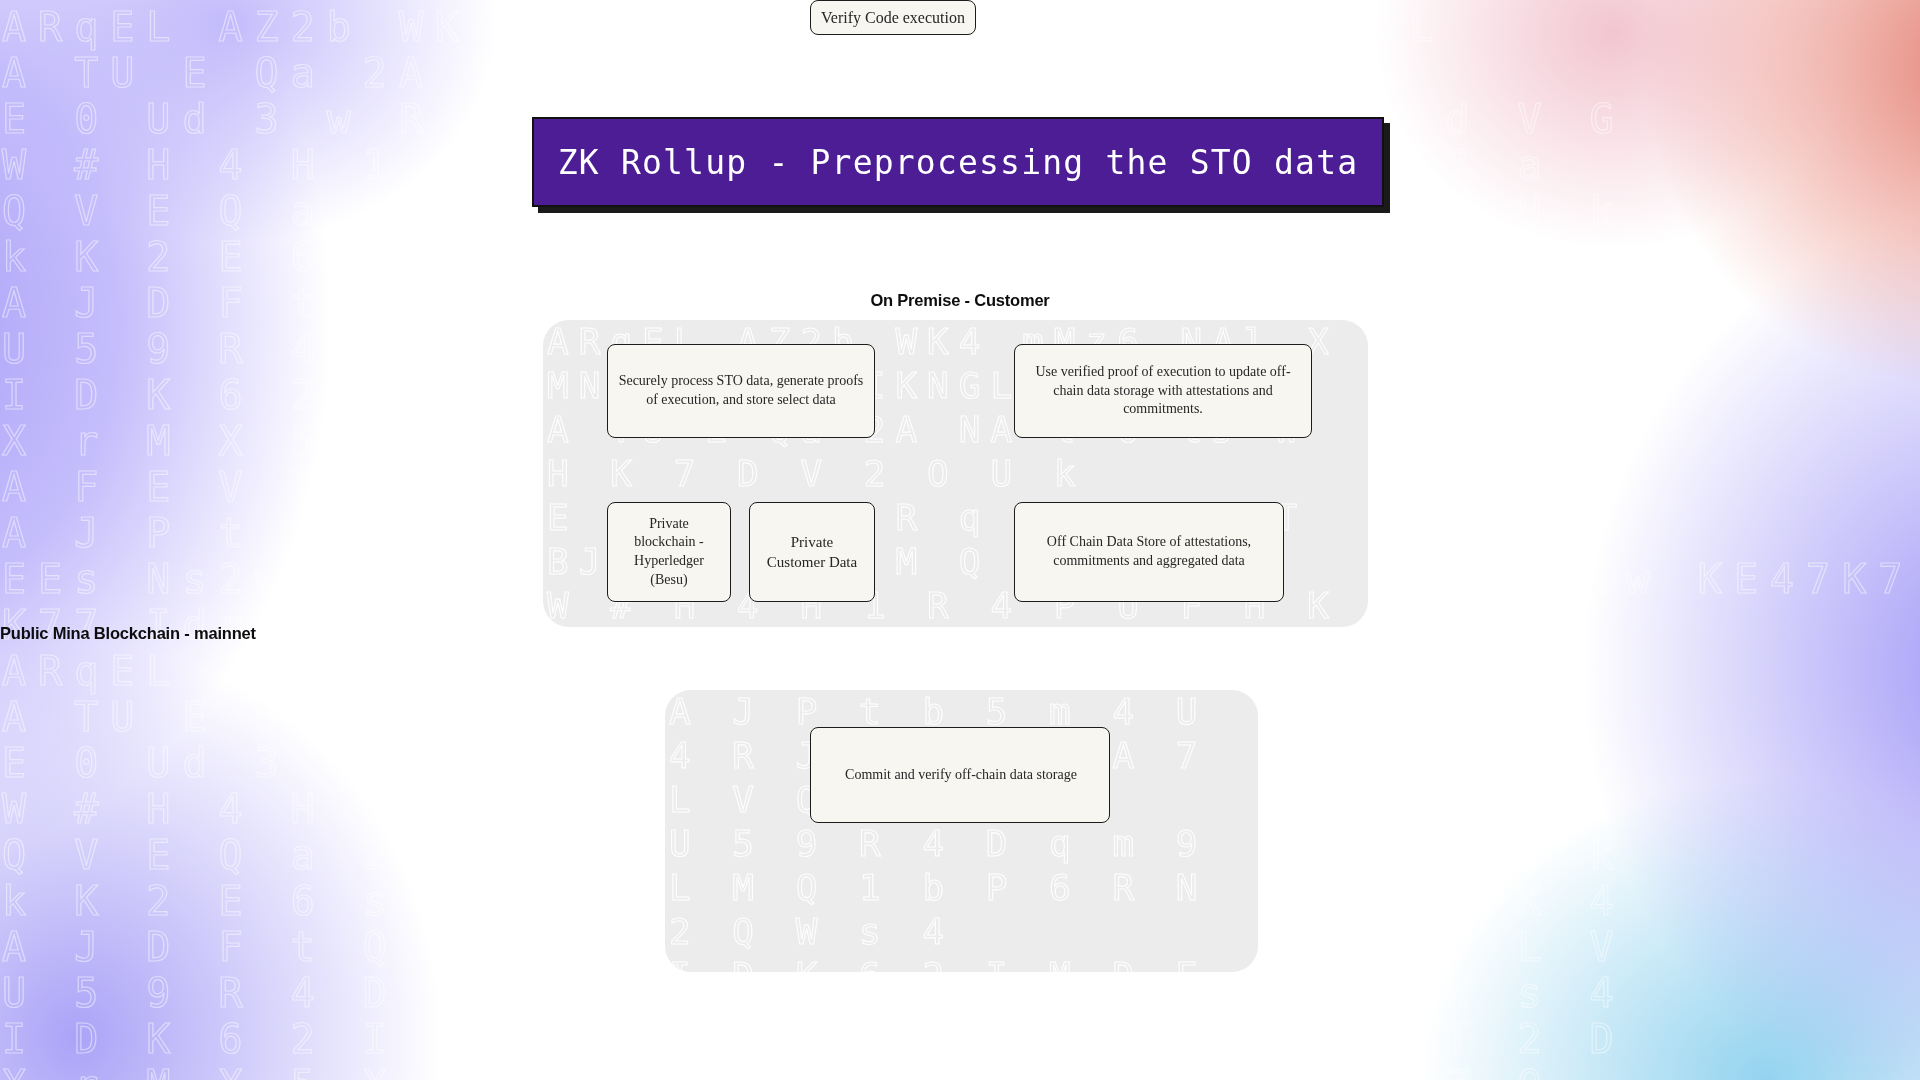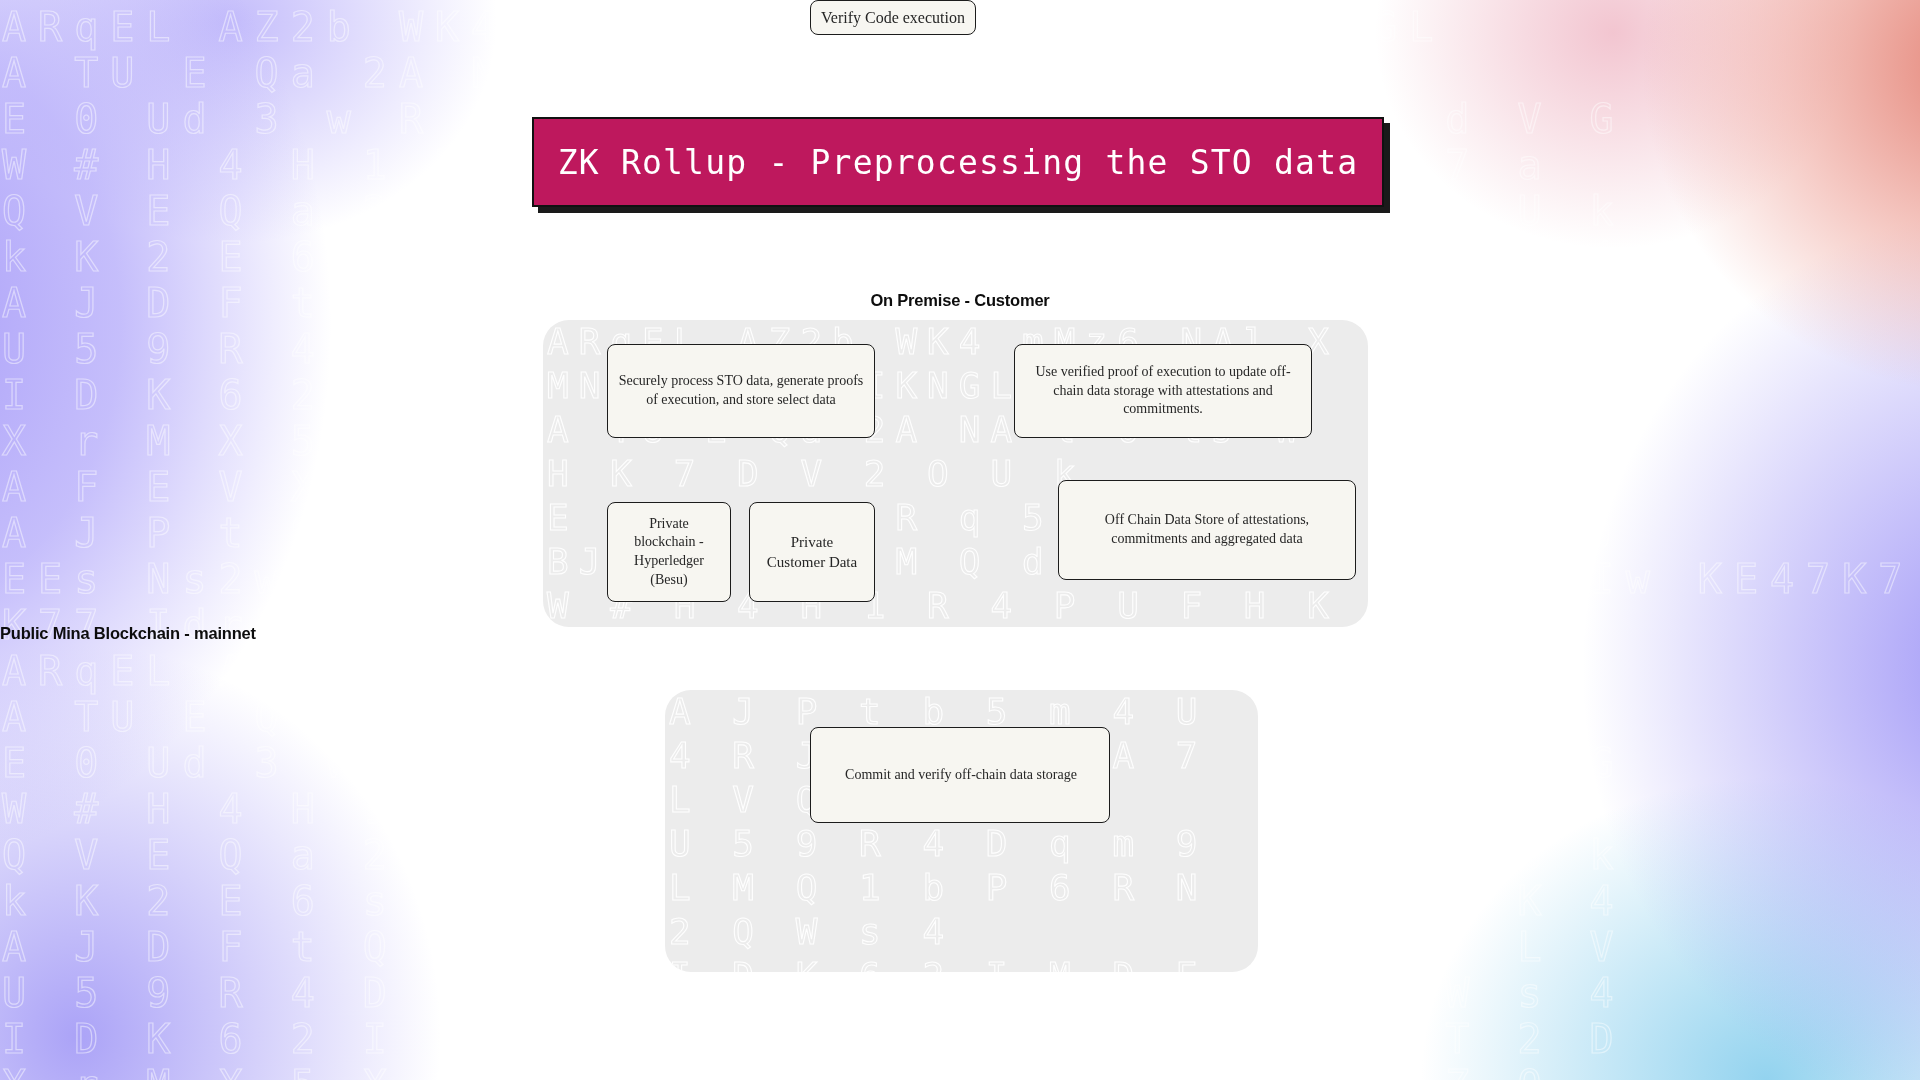--- a/index.html
+++ b/index.html
@@ -48,21 +48,21 @@
     padding: 4px 0 0 2px;
     opacity: 0.85;
     mix-blend-mode: screen;
   }
 
   
   #title-banner {
     position: absolute;
     left: 532px; top: 117px;
     width: 852px; height: 90px;
-    background: #be185d;
+    background: #4c1d95;
     border: 2px solid #111111;
     box-shadow: 6px 6px 0 #1a1a1a;
     display: flex; align-items: center; justify-content: center;
   }
   #title-text {
     font-family: "DejaVu Sans Mono", monospace;
     font-size: 33px;
     color: #ffffff;
     letter-spacing: 1.2px;
     white-space: nowrap;
@@ -114,21 +114,21 @@
     font-family: Liberation Serif, serif;
     color: #262626;
     padding: 6px 10px;
   }
   .node span { display: block; line-height: 1.34; }
 
   #node-secure   { left: 607px; top: 344px;  width: 268px; height: 94px;  font-size: 14px; }
   #node-useproof { left: 1014px; top: 344px; width: 298px; height: 94px;  font-size: 14px; }
   #node-hyper    { left: 607px; top: 502px;  width: 124px; height: 100px; font-size: 14px; }
   #node-custdata { left: 749px; top: 502px;  width: 126px; height: 100px; font-size: 15px; }
-  #node-offchain { left: 1014px; top: 480px; width: 298px; height: 100px; font-size: 14px; margin-left: 44px; }
+  #node-offchain { left: 1014px; top: 502px; width: 270px; height: 100px; font-size: 14px; }
   #node-commit   { left: 810px; top: 727px;  width: 300px; height: 96px;  font-size: 14px; padding-left: 12px; }
   #node-verify   { left: 810px; top": 0; }
   #node-verify   { left: 810px; top: 849px;  width: 300px; height: 96px;  font-size: 14px; }
 
   /* ---------- arrows svg ---------- */
   #arrows { position: absolute; inset: 0; pointer-events: none; }
 </style>
 </head>
 <body>
 

